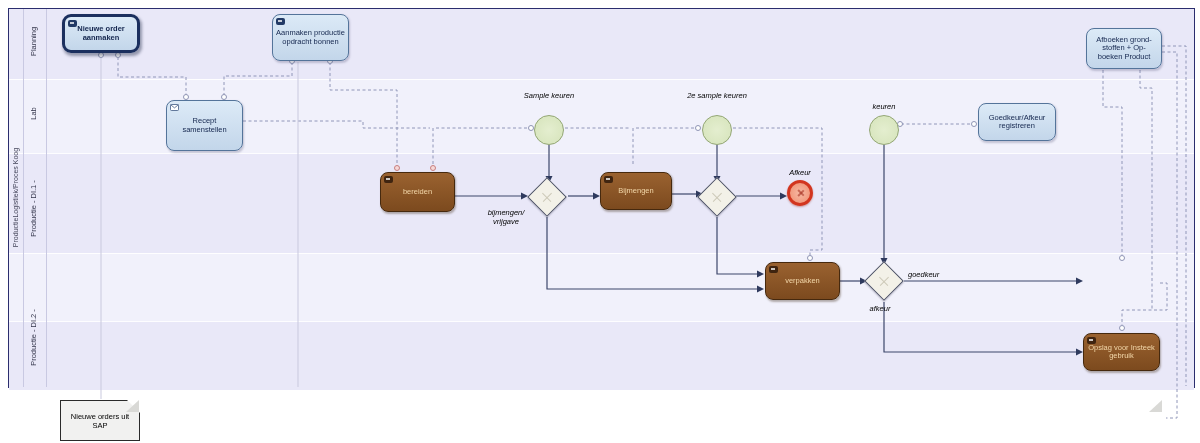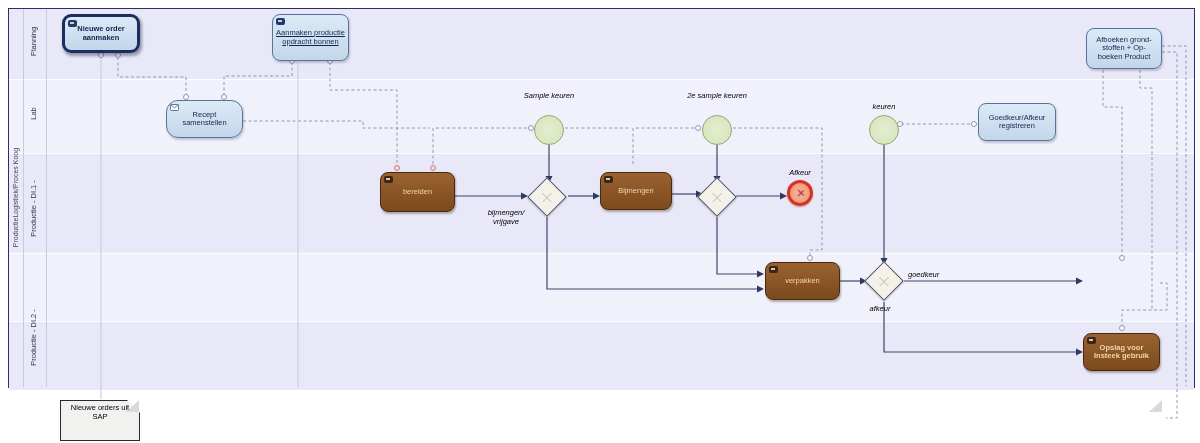--- a/index.html
+++ b/index.html
@@ -43,21 +43,21 @@
   
   .gw{position:absolute;width:28px;height:28px;transform:rotate(45deg);box-sizing:border-box;
       background:#f3f1e8;border:1px solid #4a4f66;box-shadow:1px 1px 1.5px rgba(80,80,110,.3);}
   .gwx{position:absolute;left:50%;top:50%;width:12px;height:12px;transform:translate(-50%,-50%);}
   .gwx:before{content:"";position:absolute;left:0;top:5.5px;width:12px;height:1.5px;background:#cdc9b8;}
   .gwx:after{content:"";position:absolute;left:5.5px;top:0;width:1.5px;height:12px;background:#cdc9b8;}
   
   .flabel{position:absolute;font-size:7.5px;line-height:8.5px;color:#000;text-align:center;font-style:italic;}
   
   .doc{position:absolute;box-sizing:border-box;background:#f1f1f0;border:1.3px solid #2a2a2a;
-       display:flex;align-items:flex-start;justify-content:center;text-align:center;
+       display:flex;align-items:center;justify-content:center;text-align:center;
        font-size:7.5px;line-height:9px;color:#000;padding:2px 4px;
        clip-path:polygon(0 0,calc(100% - 13px) 0,100% 13px,100% 100%,0 100%);}
   .fold{position:absolute;width:0;height:0;border-style:solid;
         border-width:0 0 12px 13px;border-color:transparent transparent #d9d9d6 transparent;}
   .svglayer{position:absolute;left:0;top:0;pointer-events:none;}
 </style>
 </head>
 <body>
 
 <div id="stage">
@@ -150,28 +150,28 @@
     </g>
   </svg>
 
   <div class="task tb sel" style="left:62px;top:14px;width:78px;height:39px;font-weight:bold;">
     <span class="marker mk-blue">
         <i></i>
       </span>
     <span>Nieuwe order aanmaken</span>
   </div>
 
-  <div class="task tb" style="left:272px;top:14px;width:77px;height:47px;text-decoration:underline;">
+  <div class="task tb" style="left:272px;top:14px;width:77px;height:47px;">
     <span class="marker mk-blue">
         <i></i>
       </span>
     <span>Aanmaken productie opdracht bonnen</span>
   </div>
 
-  <div class="task tb" style="left:166px;top:100px;width:77px;height:38px;border-radius:12px;">
+  <div class="task tb" style="left:166px;top:100px;width:77px;height:51px;">
     <svg class="marker" style="background:none;" width="12" height="9" viewBox="0 0 12 9">
       <rect x="0.5" y="0.5" width="11" height="8" fill="#ffffff" stroke="#34507c"></rect>
       <path d="M0.5,0.5 L6,5 L11.5,0.5" fill="none" stroke="#34507c"></path>
     </svg>
     <span>Recept samenstellen</span>
   </div>
 
   <div class="task tb" style="left:978px;top:103px;width:78px;height:38px;">
     <span>Goedkeur/Afkeur registreren</span>
   </div>
@@ -195,21 +195,21 @@
   </div>
 
   <div class="task tbr" style="left:765px;top:262px;width:75px;height:38px;">
     <span class="marker mk-brown">
         <i></i>
       </span>
     <span>verpakken</span>
   </div>
 
 
-  <div class="task tbr" style="left:1083px;top:333px;width:77px;height:38px;font-weight:bold;">
+  <div class="task tbr" style="left:1083px;top:333px;width:77px;height:38px;">
     <span class="marker mk-brown">
         <i></i>
       </span>
     <span>Opslag voor Insteek gebruik</span>
   </div>
 
   <div class="flabel" style="left:519px;top:92px;width:60px;">Sample keuren</div>
   <div class="evt" style="left:534px;top:115px;"></div>
 
   <div class="flabel" style="left:687px;top:92px;width:60px;">2e sample keuren</div>

